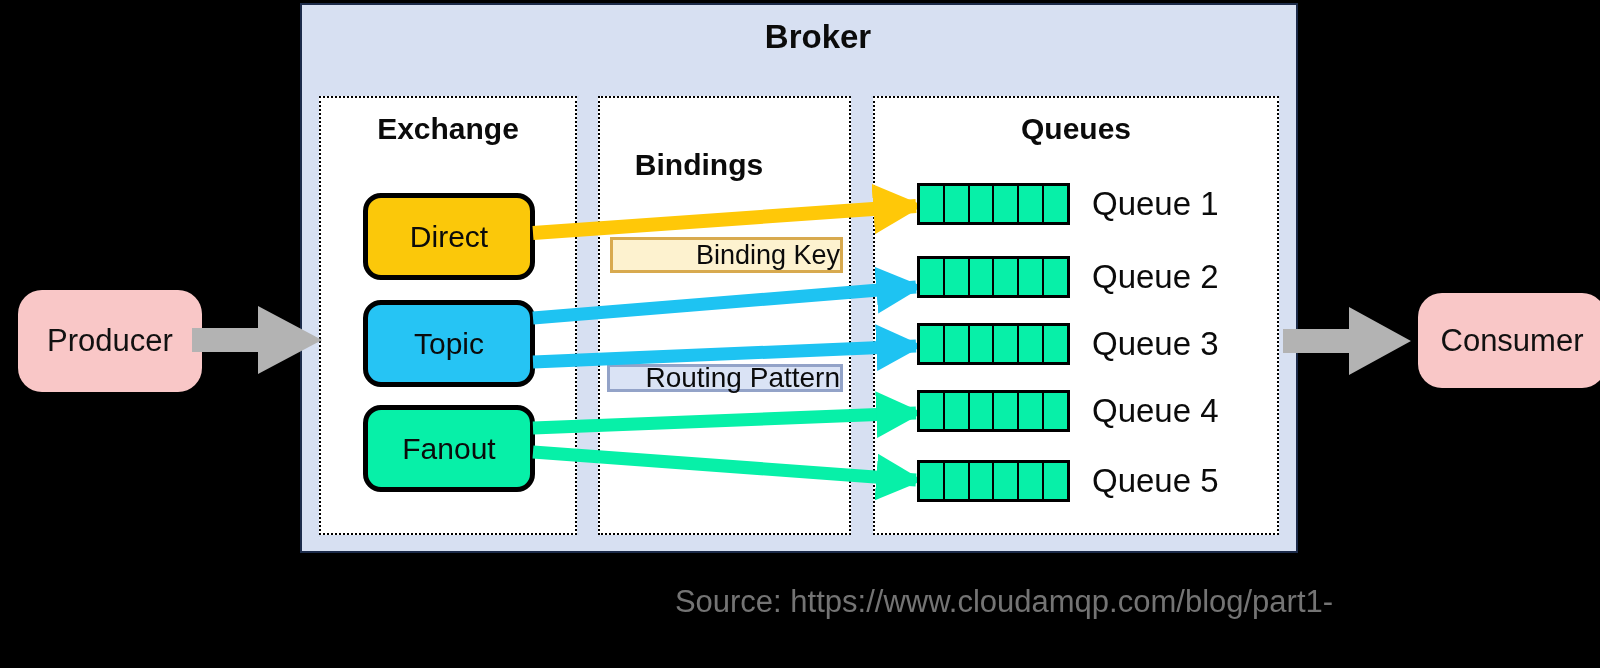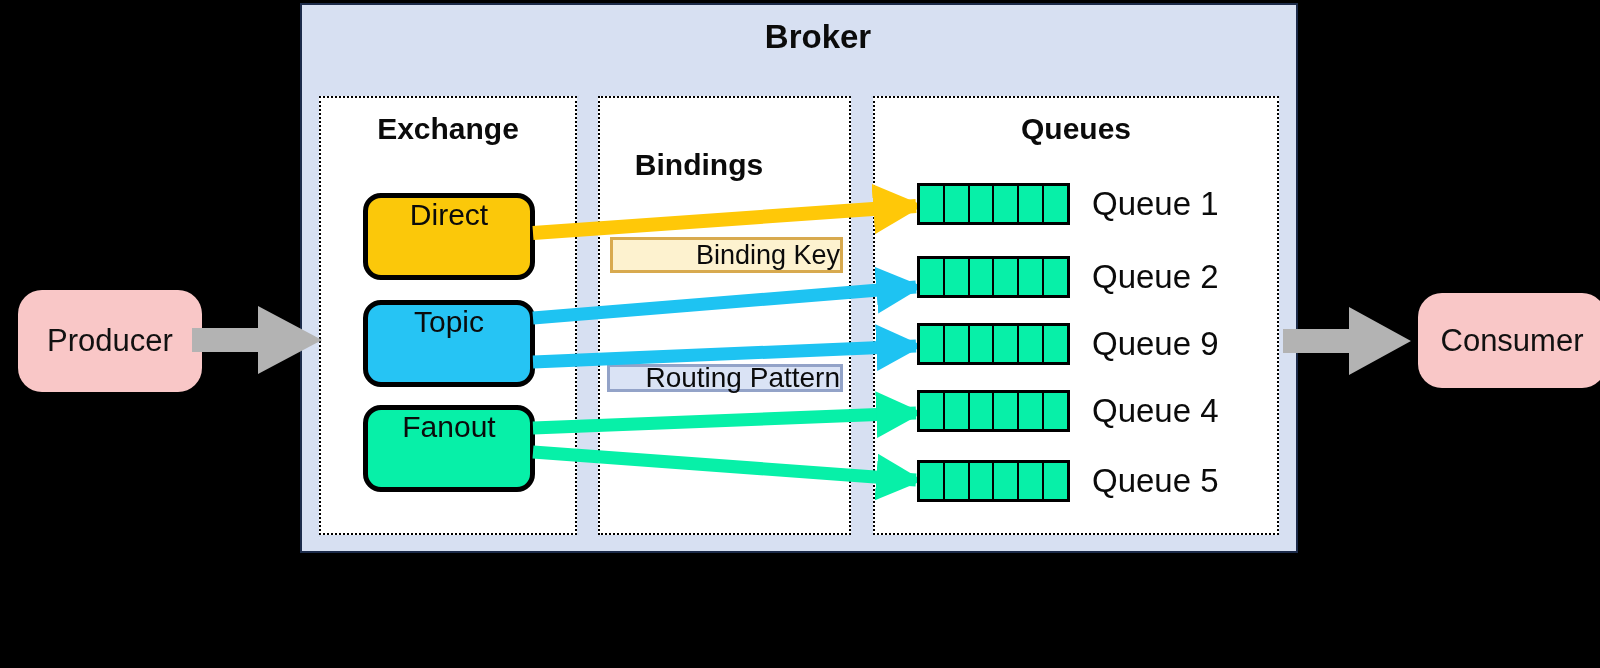--- a/index.html
+++ b/index.html
@@ -26,21 +26,21 @@
     font-size:33px;font-weight:bold;color:#0b0b0b;
   }
   .section{
     background:#fff;border:2px dotted #000;box-sizing:border-box;z-index:2;
   }
   .section-title{
     text-align:center;font-size:30px;font-weight:bold;color:#0b0b0b;z-index:3;
   }
   .xnode{
     width:172px;height:87px;border:5px solid #000;border-radius:18px;
-    box-sizing:border-box;display:flex;align-items:flex-start;justify-content:center;
+    box-sizing:border-box;display:flex;align-items:center;justify-content:center;
     font-size:30px;color:#0b0b0b;z-index:4;
   }
   .blabel{
     box-sizing:border-box;display:flex;align-items:center;justify-content:flex-end;
     color:#0b0b0b;z-index:4;border:3px solid transparent;
   }
   
   .qrect{
     left:917px;width:153px;height:42px;border:3px solid #000;box-sizing:border-box;
     display:flex;z-index:6;background:#fff;
@@ -112,21 +112,21 @@
 <div class="abs qlabel" style="top:256px;">Queue 2</div>
 
 <div class="abs qrect" style="top:323px;">
     <div class="qcell" style="background-color: rgb(7, 240, 168);"></div>
     <div class="qcell" style="background-color: rgb(7, 240, 168);"></div>
     <div class="qcell" style="background-color: rgb(7, 240, 168);"></div>
     <div class="qcell" style="background-color: rgb(7, 240, 168);"></div>
     <div class="qcell" style="background-color: rgb(7, 240, 168);"></div>
     <div class="qcell" style="background-color: rgb(7, 240, 168);"></div>
   </div>
-<div class="abs qlabel" style="top:323px;">Queue 9</div>
+<div class="abs qlabel" style="top:323px;">Queue 3</div>
 
 <div class="abs qrect" style="top:390px;">
     <div class="qcell" style="background-color: rgb(7, 240, 168);"></div>
     <div class="qcell" style="background-color: rgb(7, 240, 168);"></div>
     <div class="qcell" style="background-color: rgb(7, 240, 168);"></div>
     <div class="qcell" style="background-color: rgb(7, 240, 168);"></div>
     <div class="qcell" style="background-color: rgb(7, 240, 168);"></div>
     <div class="qcell" style="background-color: rgb(7, 240, 168);"></div>
   </div>
 <div class="abs qlabel" style="top:390px;">Queue 4</div>
@@ -162,13 +162,14 @@
   <line x1="533" y1="362" x2="916" y2="346" stroke-width="13" marker-end="url(#ah-cyan)" stroke="#1EC3F2"></line>
   <line x1="533" y1="428" x2="916" y2="413" stroke-width="13" marker-end="url(#ah-green)" stroke="#07F0A8"></line>
   <line x1="533" y1="452" x2="916" y2="480" stroke-width="13" marker-end="url(#ah-green)" stroke="#07F0A8"></line>
 </svg>
 
 <div class="abs endpoint" style="left:1408px;top:293px;width:188px;height:95px;">
   <span>Consumer</span>
 </div>
 
 <div class="abs source">
+  <div>Source: https://www.cloudamqp.com/blog/part1-</div>
 </div>
 
 </body></html>

